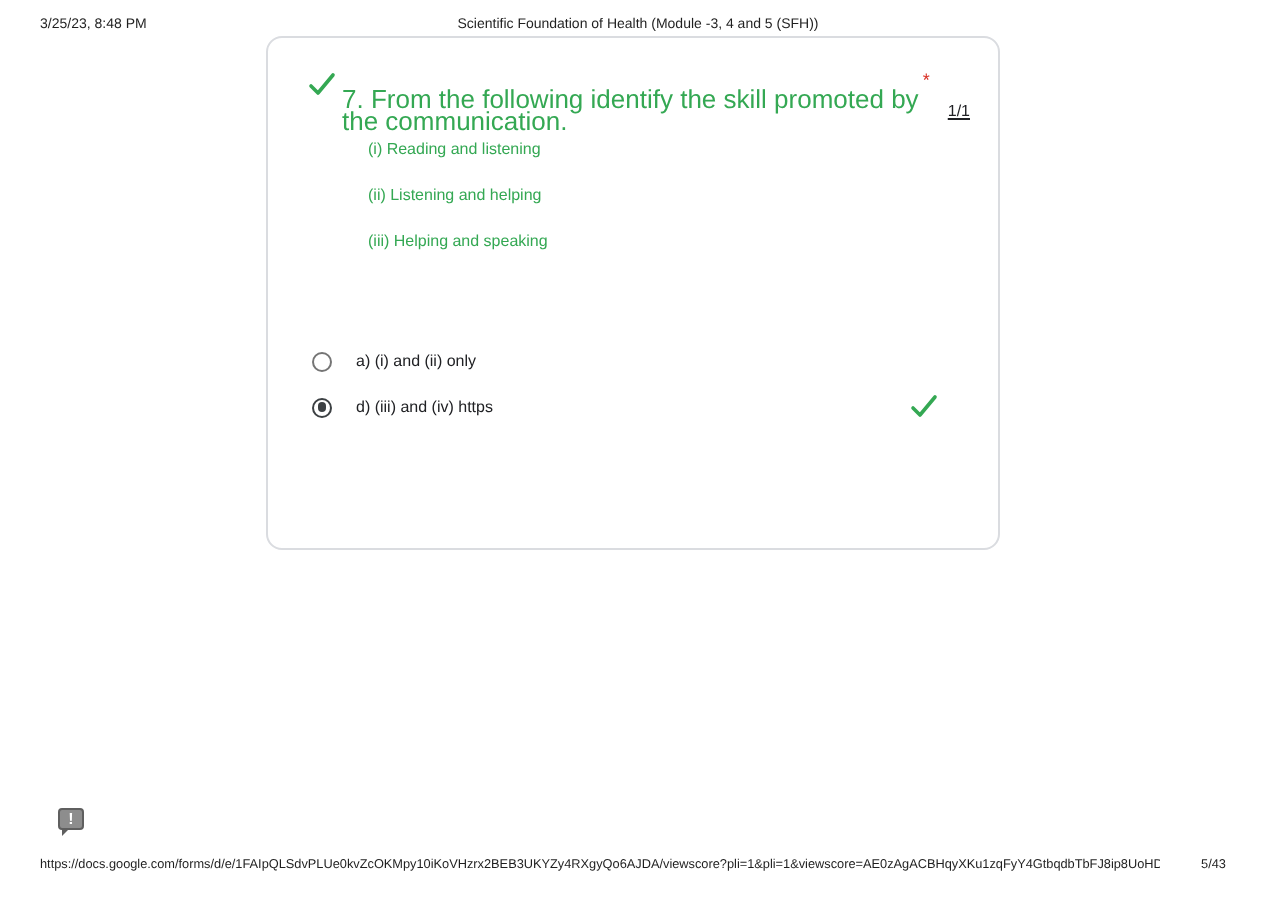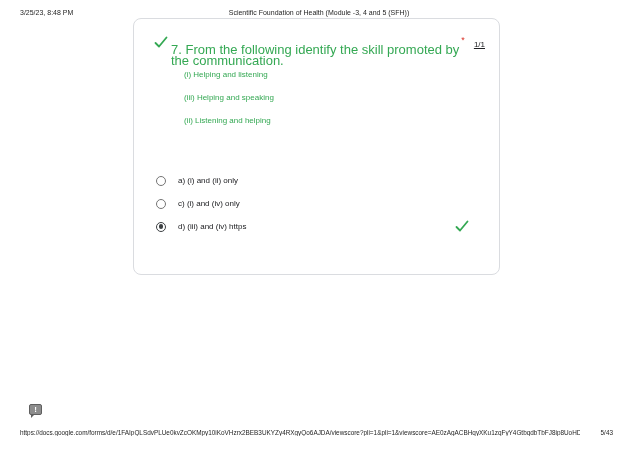--- a/index.html
+++ b/index.html
@@ -15,21 +15,21 @@
   
   .card { position:absolute; left:133px; top:18px; width:367px; height:257px;
     background:#fff; border:1px solid #dadce0; border-radius:8px; }
 
   .correct-mark { position:absolute; left:20px; top:17px; width:14px; height:12px; }
   .q-text { position:absolute; left:37px; top:25px; width:290px;
     font-size:13px; line-height:11px; color:#34a853; }
 
   .score-wrap { position:absolute; right:14px; top:16px; display:flex; align-items:flex-start; }
   .req-asterisk { color:#d93025; font-size:9px; line-height:9px; margin-right:9px; margin-top:1px; }
-  .score-value { font-size:8px; color:#202124; margin-top:5px;text-decoration:underline; }
+  .score-value { font-size:8px; color:#202124; margin-top:16px;text-decoration:underline; }
 
   .subitems { position:absolute; left:50px; top:51px; }
   .subitem { font-size:8px; color:#34a853; height:23px; line-height:10px; }
 
   .options { position:absolute; left:22px; top:150px; right:28px;text-align:right; }
   .option-row { position:relative; display:flex; align-items:center; height:23px; }
   .radio { width:10px; height:10px; border:1.4px solid #757575; border-radius:50%;
     flex:0 0 auto; position:relative; background:#fff; }
   .option-row.selected .radio { border-color:#3c4043; }
   .option-row.selected .radio::after { content:""; position:absolute; left:1.6px; top:1.6px;
@@ -66,37 +66,33 @@
     </svg>
 
     <div class="q-text">7. From the following identify the skill promoted by the communication.</div>
 
     <div class="score-wrap">
       <span class="req-asterisk">*</span>
       <span class="score-value">1/1</span>
     </div>
 
     <div class="subitems">
-      <div class="subitem">(i) Helping and listening</div>
+      <div class="subitem">(i) Reading and listening</div>
+      <div class="subitem">(ii) Listening and helping</div>
       <div class="subitem">(iii) Helping and speaking</div>
-      <div class="subitem">(ii) Listening and helping</div>
     </div>
 
     <div class="options">
 
       <div class="option-row">
         <span class="radio"></span>
         <span class="option-label">a) (i) and (ii) only</span>
       </div>
 
 
-      <div class="option-row">
-        <span class="radio"></span>
-        <span class="option-label">c) (i) and (iv) only</span>
-      </div>
 
       <div class="option-row selected">
         <span class="radio"></span>
         <span class="option-label">d) (iii) and (iv) https</span>
         <svg class="answer-check" viewBox="0 0 14 12">
           <polyline points="1.5,7 5,10.5 12.5,1.5" fill="none" stroke="#34a853" stroke-width="1.8" stroke-linecap="round" stroke-linejoin="round"></polyline>
         </svg>
       </div>
 
     </div>

